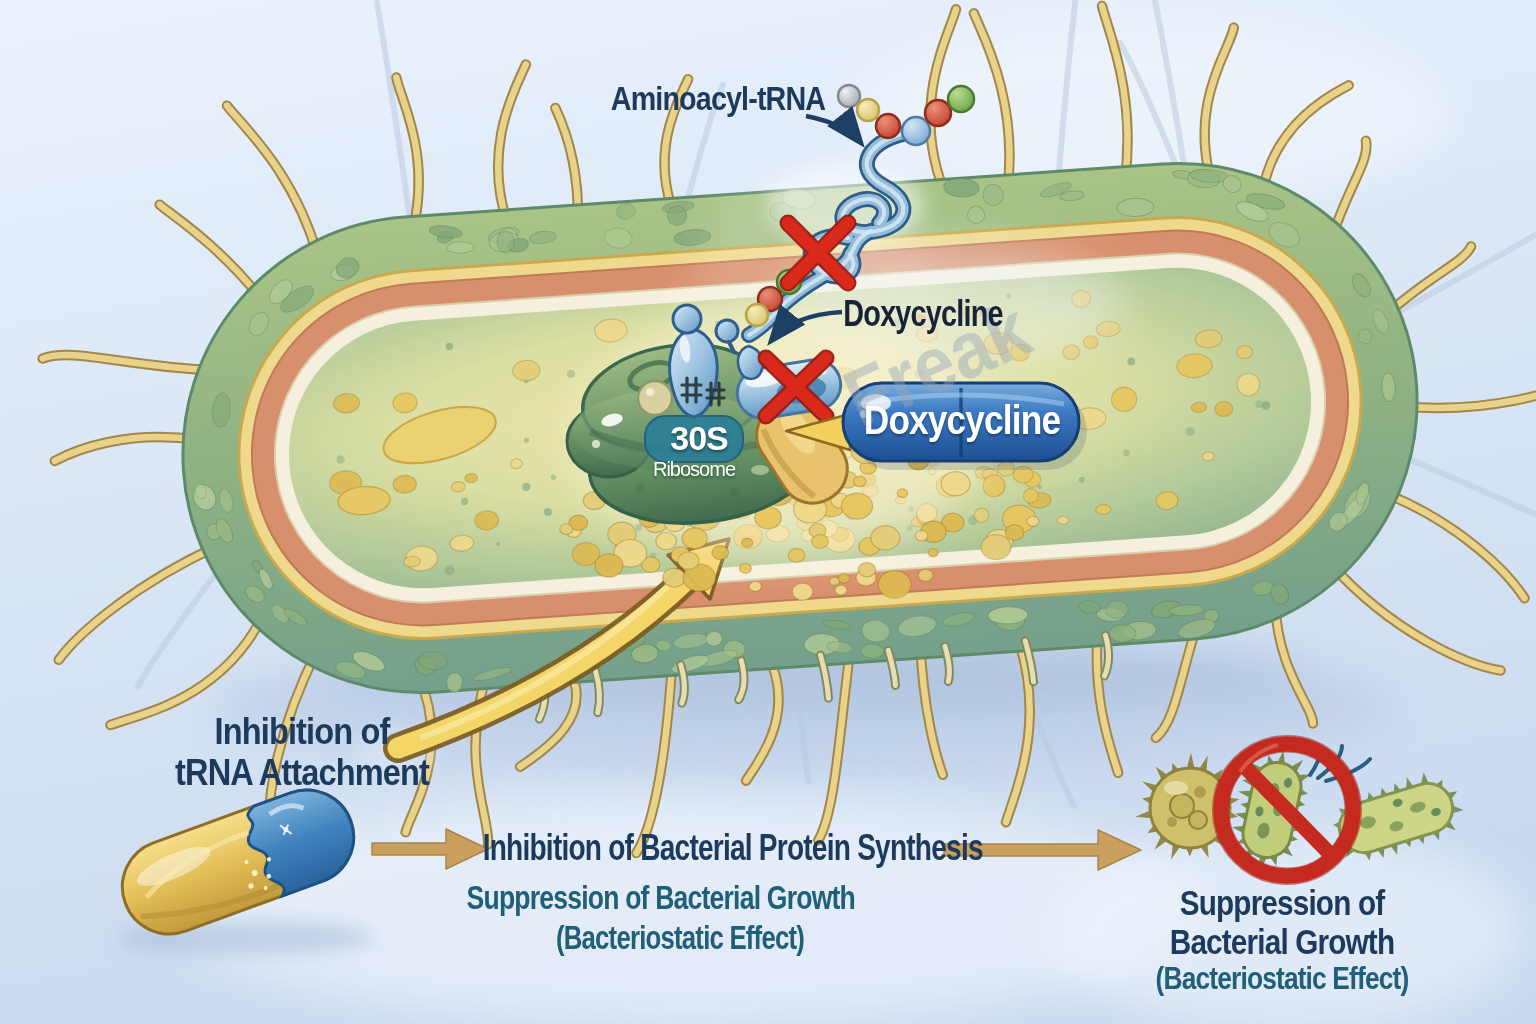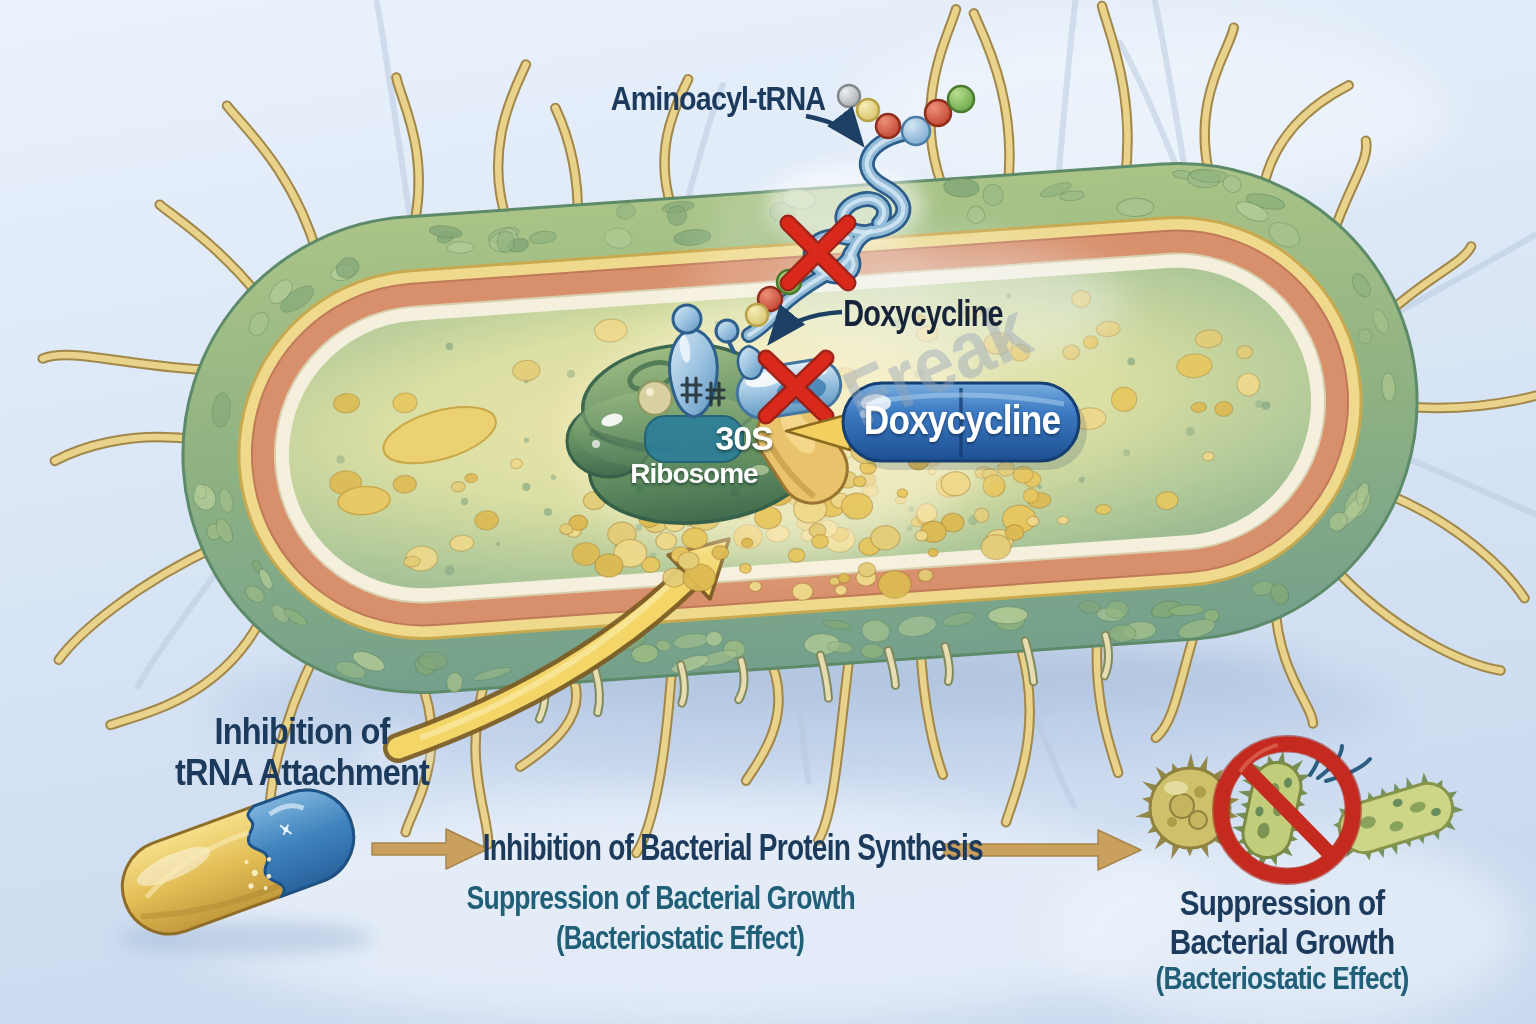--- a/index.html
+++ b/index.html
@@ -759,23 +759,23 @@
 </svg>
 
 <div class="wm" style="left:812px;top:318px;width:250px;font-size:80px;text-align:center;">Freak</div>
 
 <div class="lbl navy" style="left:593px;top:81px;width:250px;font-size:33px;font-weight:700;transform:scaleX(.87);">Aminoacyl-tRNA</div>
 
 <div class="lbl" style="left:800px;top:295px;width:246px;font-size:36px;font-weight:700;color:#162339;transform:scaleX(.8);">Doxycycline</div>
 
 <div class="lbl pill-lbl" style="left:847px;top:398px;width:230px;font-size:41px;font-weight:700;transform:scaleX(.86);">Doxycycline</div>
 
-<div class="lbl white-lbl" style="left:646px;top:420px;width:106px;font-size:34px;font-weight:700;padding-left:45px;">30S</div>
-
-<div class="lbl white-lbl" style="left:603px;top:459px;width:182px;font-size:28px;font-weight:700;">Ribosome</div>
+<div class="lbl white-lbl" style="left:646px;top:420px;width:106px;font-size:34px;font-weight:700;">30S</div>
+
+<div class="lbl white-lbl" style="left:603px;top:459px;width:182px;font-size:20px;font-weight:400;">Ribosome</div>
 
 <div class="lbl navy" style="left:126px;top:711px;width:352px;font-size:37px;font-weight:700;line-height:41px;transform:scaleX(.88);">
   <div>Inhibition of</div>
   <div>tRNA Attachment</div>
 </div>
 
 <div class="lbl navy" style="left:420px;top:829px;width:570px;font-size:36px;font-weight:700;transform:scaleX(.78);">Inhibition of Bacterial Protein Synthesis</div>
 
 <div class="lbl teal" style="left:412px;top:879px;width:496px;font-size:34px;font-weight:700;transform:scaleX(.78);">Suppression of Bacterial Growth</div>
 

